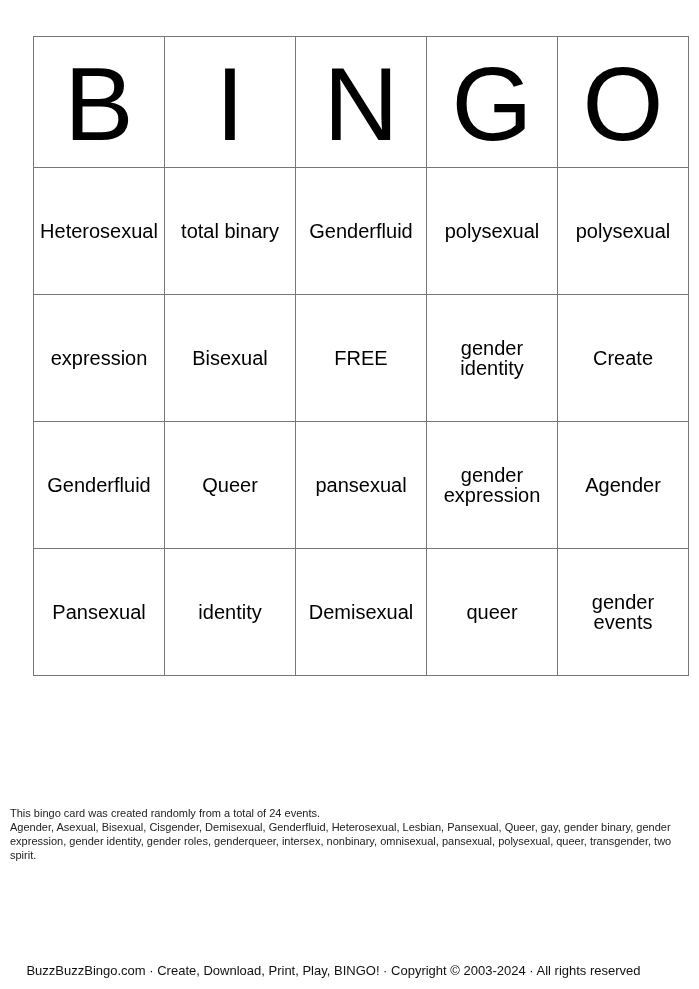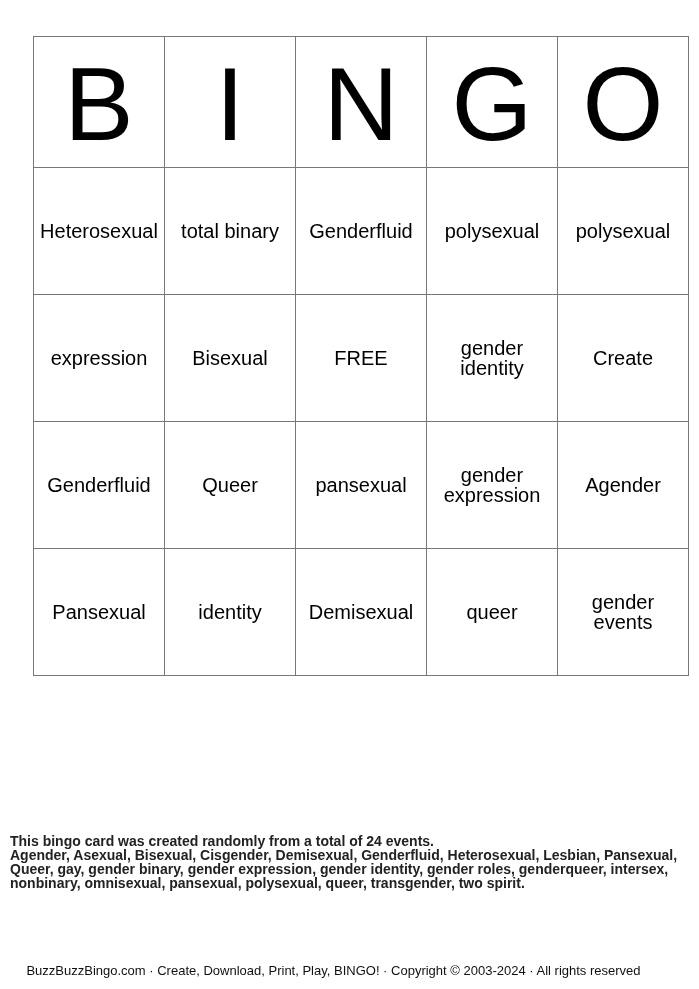--- a/index.html
+++ b/index.html
@@ -1,20 +1,20 @@
 <!DOCTYPE html>
 <html><head>
 <meta charset="utf-8">
 <style>
   html, body { margin:0; padding:0; background:#fff; }
   body { width:699px; height:989px; position:relative; font-family:"Liberation Sans", sans-serif; color:#000; }
   .card { position:absolute; left:33px; top:36px; border-collapse:collapse; table-layout:fixed; }
   .card td { width:126px; height:126px; border:1px solid #777; text-align:center; vertical-align:middle; padding:0 2px; font-size:20px; line-height:20px; }
   .card td.hdr { font-size:104px; line-height:104px; padding-top:4px; }
-  .info { position:absolute; left:10px; top:834px; width:670px; font-size:14px; line-height:14px; color:#222;font-weight:bold; }
+  .info { position:absolute; left:10px; top:806px; width:670px; font-size:11px; line-height:14px; color:#222; }
   .footer { position:absolute; left:0; top:963px; width:667px; text-align:center; font-size:13px; color:#111; }
 </style>
 </head>
 <body>
 
 <table class="card">
   <tbody>
       <tr>
     <td class="hdr">B</td>
     <td class="hdr">I</td>

